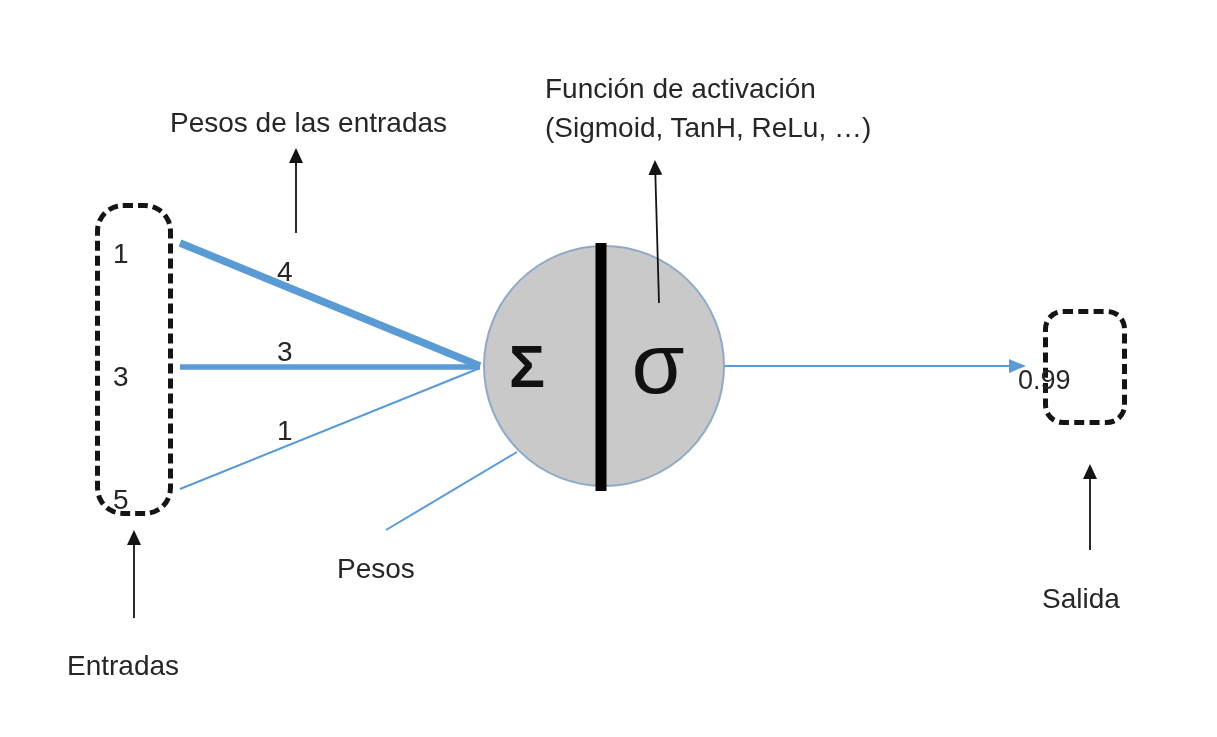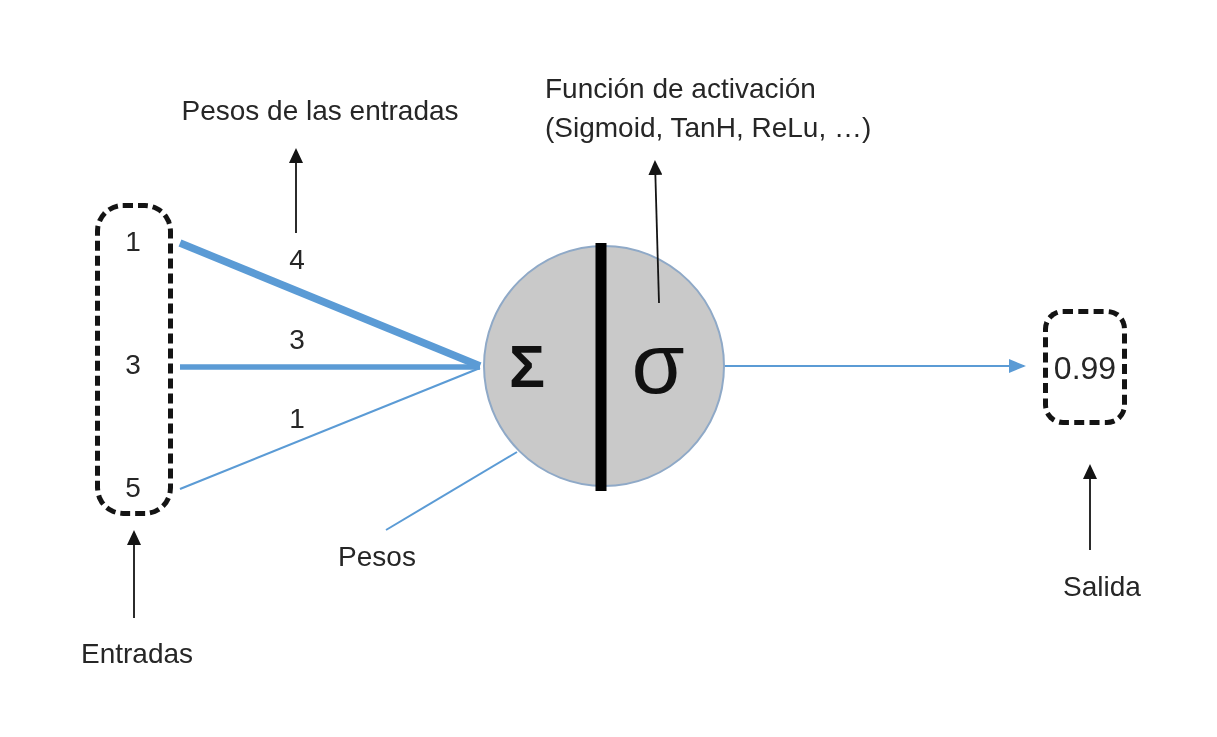--- a/index.html
+++ b/index.html
@@ -21,21 +21,22 @@
     top: 0;
   }
   .txt {
     position: absolute;
     color: #262626;
     font-size: 28px;
     line-height: 34px;
     white-space: nowrap;
   }
   .center {
-    text-align: center;
+    text-align: left;
+    margin-top: 12px;
   }
   .dashed-box {
     position: absolute;
     border: 5px dashed #141414;
     box-sizing: border-box;
     background: transparent;
   }
   .inputs-box {
     left: 95px;
     top: 203px;
@@ -112,17 +113,17 @@
   <div class="txt center" style="left:277px; top:323px; width:40px;">3</div>
   <div class="txt center" style="left:277px; top:402px; width:40px;">1</div>
 
   <div class="symbol sum-symbol">Σ</div>
   <div class="symbol act-symbol">σ</div>
 
   <div class="txt center" style="left:170px; top:94px; width:300px;">Pesos de las entradas</div>
   <div class="txt" style="left:545px; top:72px;">Función de activación</div>
   <div class="txt" style="left:545px; top:111px;">(Sigmoid, TanH, ReLu, …)</div>
   <div class="txt center" style="left:337px; top:540px; width:80px;">Pesos</div>
-  <div class="txt center" style="left:1045px; top:351px; width:80px; font-size:32px;">0.99</div>
+  <div class="txt center" style="left:1018px; top:351px; width:80px; font-size:27px;">0.99</div>
   <div class="txt center" style="left:1042px; top:570px; width:120px;">Salida</div>
   <div class="txt center" style="left:67px; top:637px; width:140px;">Entradas</div>
 
 </div>
 
 </body></html>

